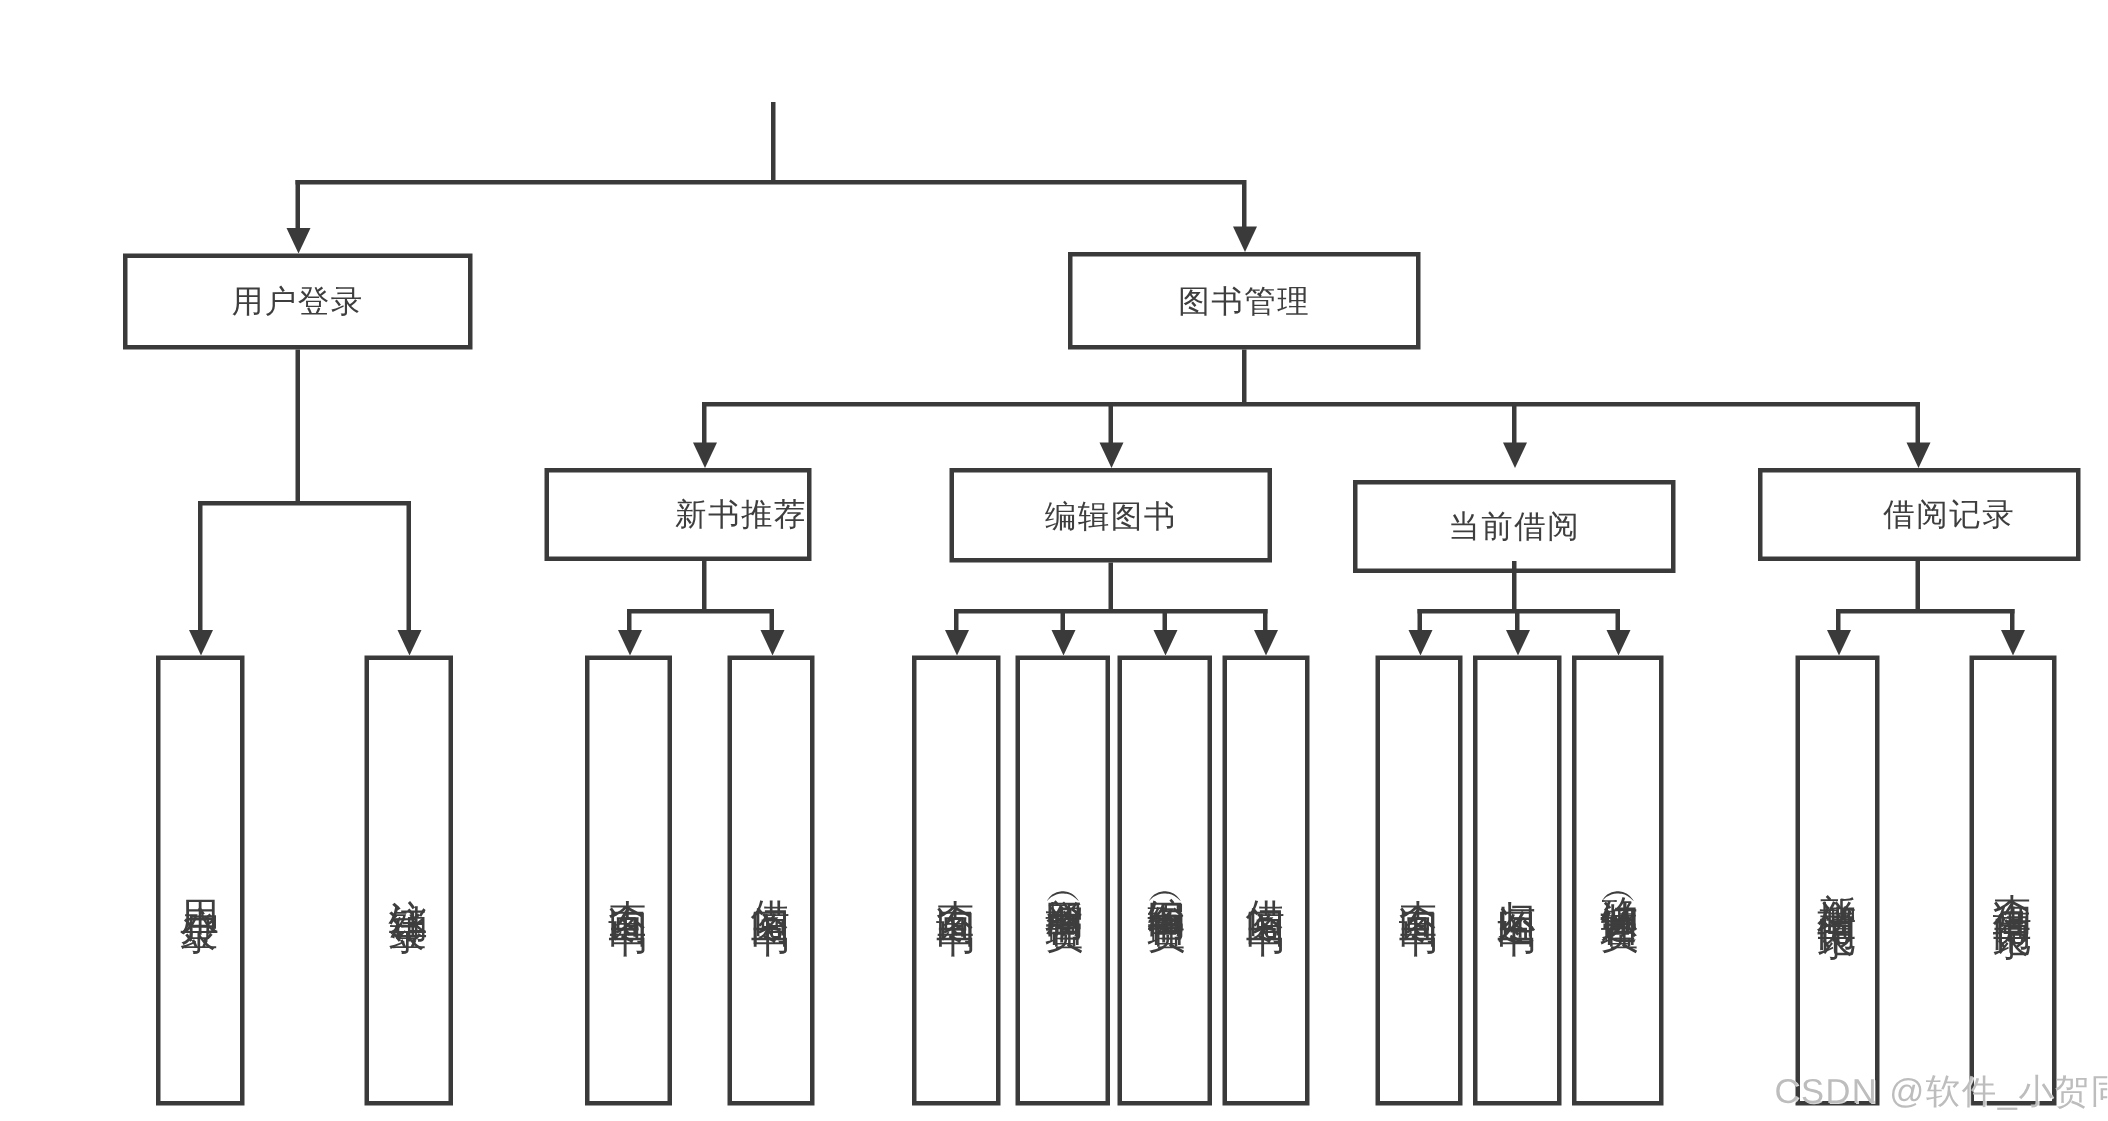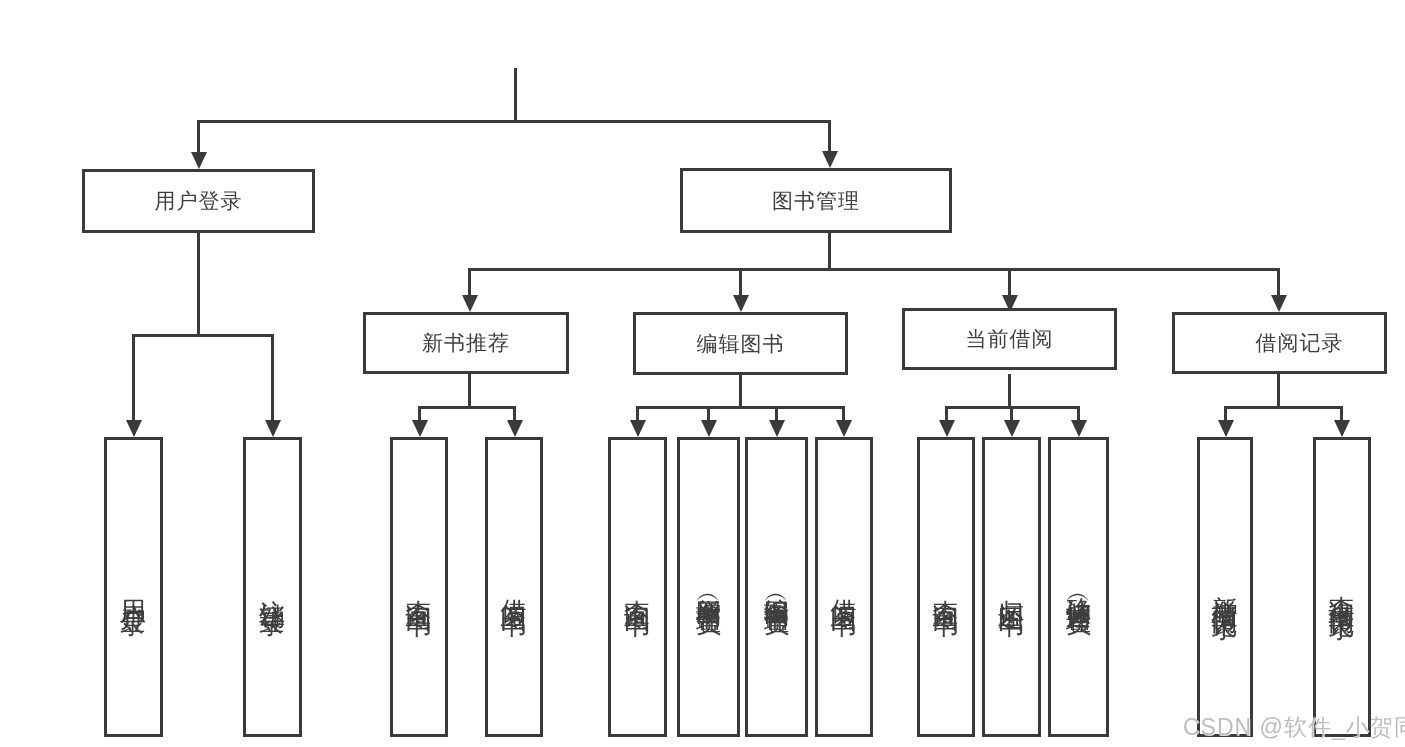--- a/index.html
+++ b/index.html
@@ -75,21 +75,21 @@
   <div class="vline" style="left:514px; top:68px; height:54px;"></div>
   <div class="hline" style="left:197px; top:120px; width:633px;"></div>
   <div class="vline" style="left:197px; top:120px; height:34px;"></div>
   <div class="arrow" style="left:191px; top:152px;"></div>
   <div class="vline" style="left:828px; top:120px; height:34px;"></div>
   <div class="arrow" style="left:822px; top:151px;"></div>
 
   <div class="hbox" style="left:82px; top:169px; width:233px; height:64px;">
     <span>用户登录</span>
   </div>
-  <div class="hbox" style="left:680px; top:168px; width:272px; height:65px;">
+  <div class="hbox" style="left:712px; top:168px; width:235px; height:65px;">
     <span>图书管理</span>
   </div>
 
   <div class="vline" style="left:197px; top:233px; height:103px;"></div>
   <div class="hline" style="left:132px; top:334px; width:142px;"></div>
   <div class="vline" style="left:132px; top:334px; height:88px;"></div>
   <div class="arrow" style="left:126px; top:420px;"></div>
   <div class="vline" style="left:271px; top:334px; height:88px;"></div>
   <div class="arrow" style="left:265px; top:420px;"></div>
 
@@ -97,27 +97,27 @@
   <div class="hline" style="left:468px; top:268px; width:812px;"></div>
   <div class="vline" style="left:468px; top:268px; height:30px;"></div>
   <div class="arrow" style="left:462px; top:295px;"></div>
   <div class="vline" style="left:739px; top:268px; height:30px;"></div>
   <div class="arrow" style="left:733px; top:295px;"></div>
   <div class="vline" style="left:1008px; top:268px; height:30px;"></div>
   <div class="arrow" style="left:1002px; top:295px;"></div>
   <div class="vline" style="left:1277px; top:268px; height:30px;"></div>
   <div class="arrow" style="left:1271px; top:295px;"></div>
 
-  <div class="hbox" style="left:363px; top:312px; width:206px; height:62px;">
+  <div class="hbox" style="left:363px; top:312px; width:178px; height:62px;justify-content:flex-end;">
     <span>新书推荐</span>
   </div>
   <div class="hbox" style="left:633px; top:312px; width:215px; height:63px;">
     <span>编辑图书</span>
   </div>
-  <div class="hbox" style="left:902px; top:308px; width:215px; height:62px;">
+  <div class="hbox" style="left:902px; top:320px; width:215px; height:62px;">
     <span>当前借阅</span>
   </div>
   <div class="hbox" style="left:1172px; top:312px; width:215px; height:62px;padding-left:40px;">
     <span>借阅记录</span>
   </div>
 
   <div class="vline" style="left:468px; top:374px; height:34px;"></div>
   <div class="hline" style="left:418px; top:406px; width:98px;"></div>
   <div class="vline" style="left:418px; top:406px; height:16px;"></div>
   <div class="arrow" style="left:412px; top:420px;"></div>

